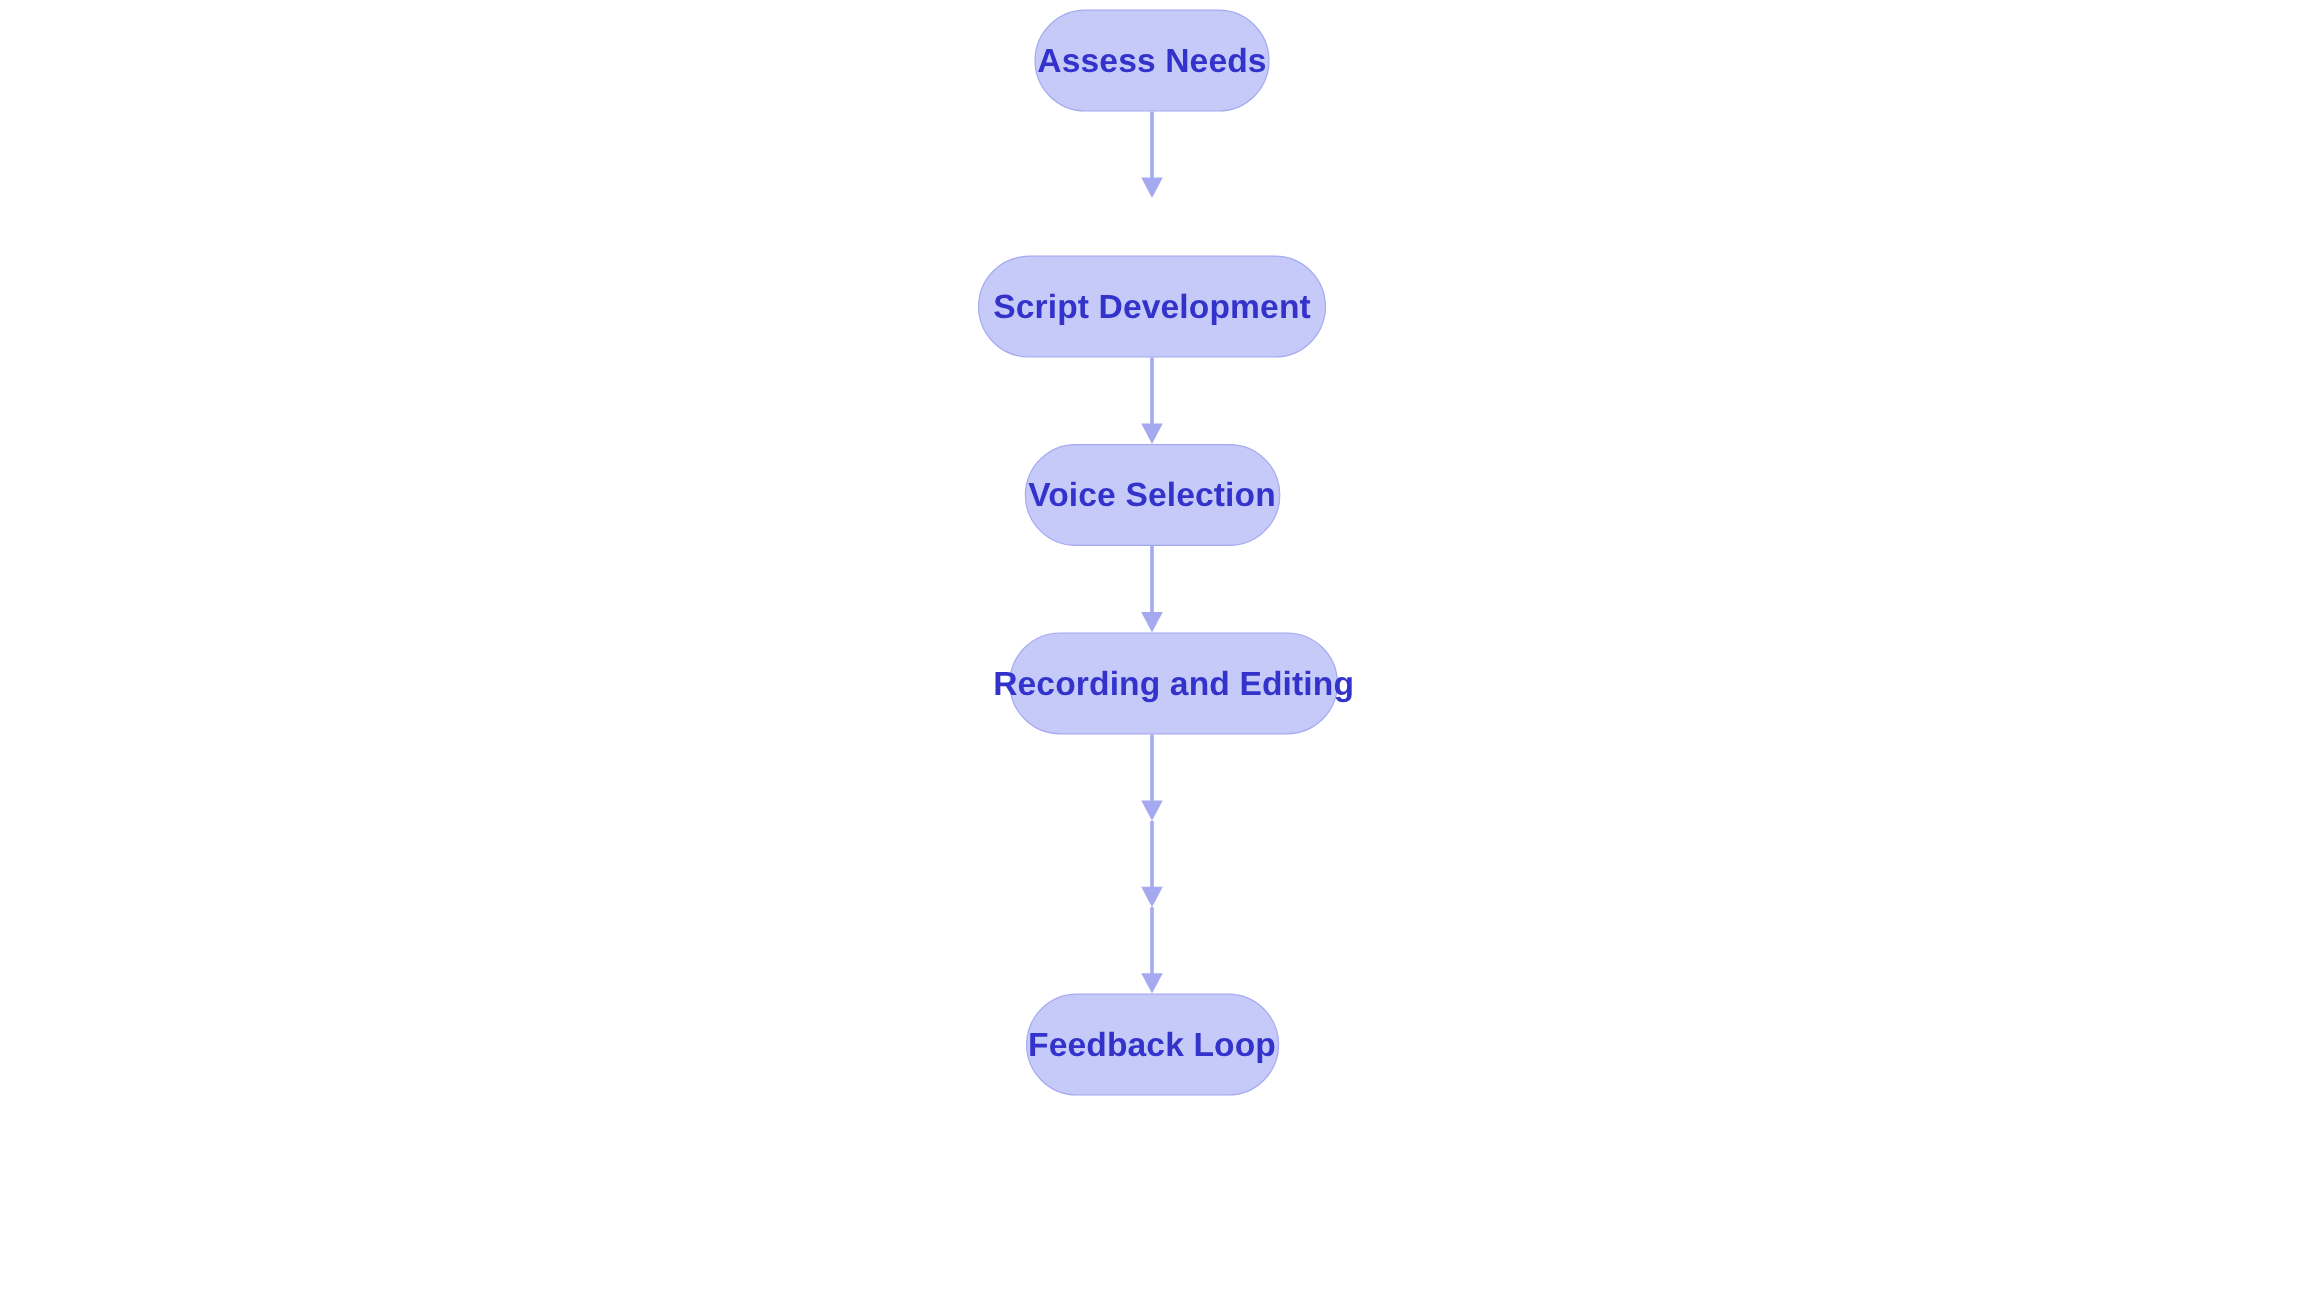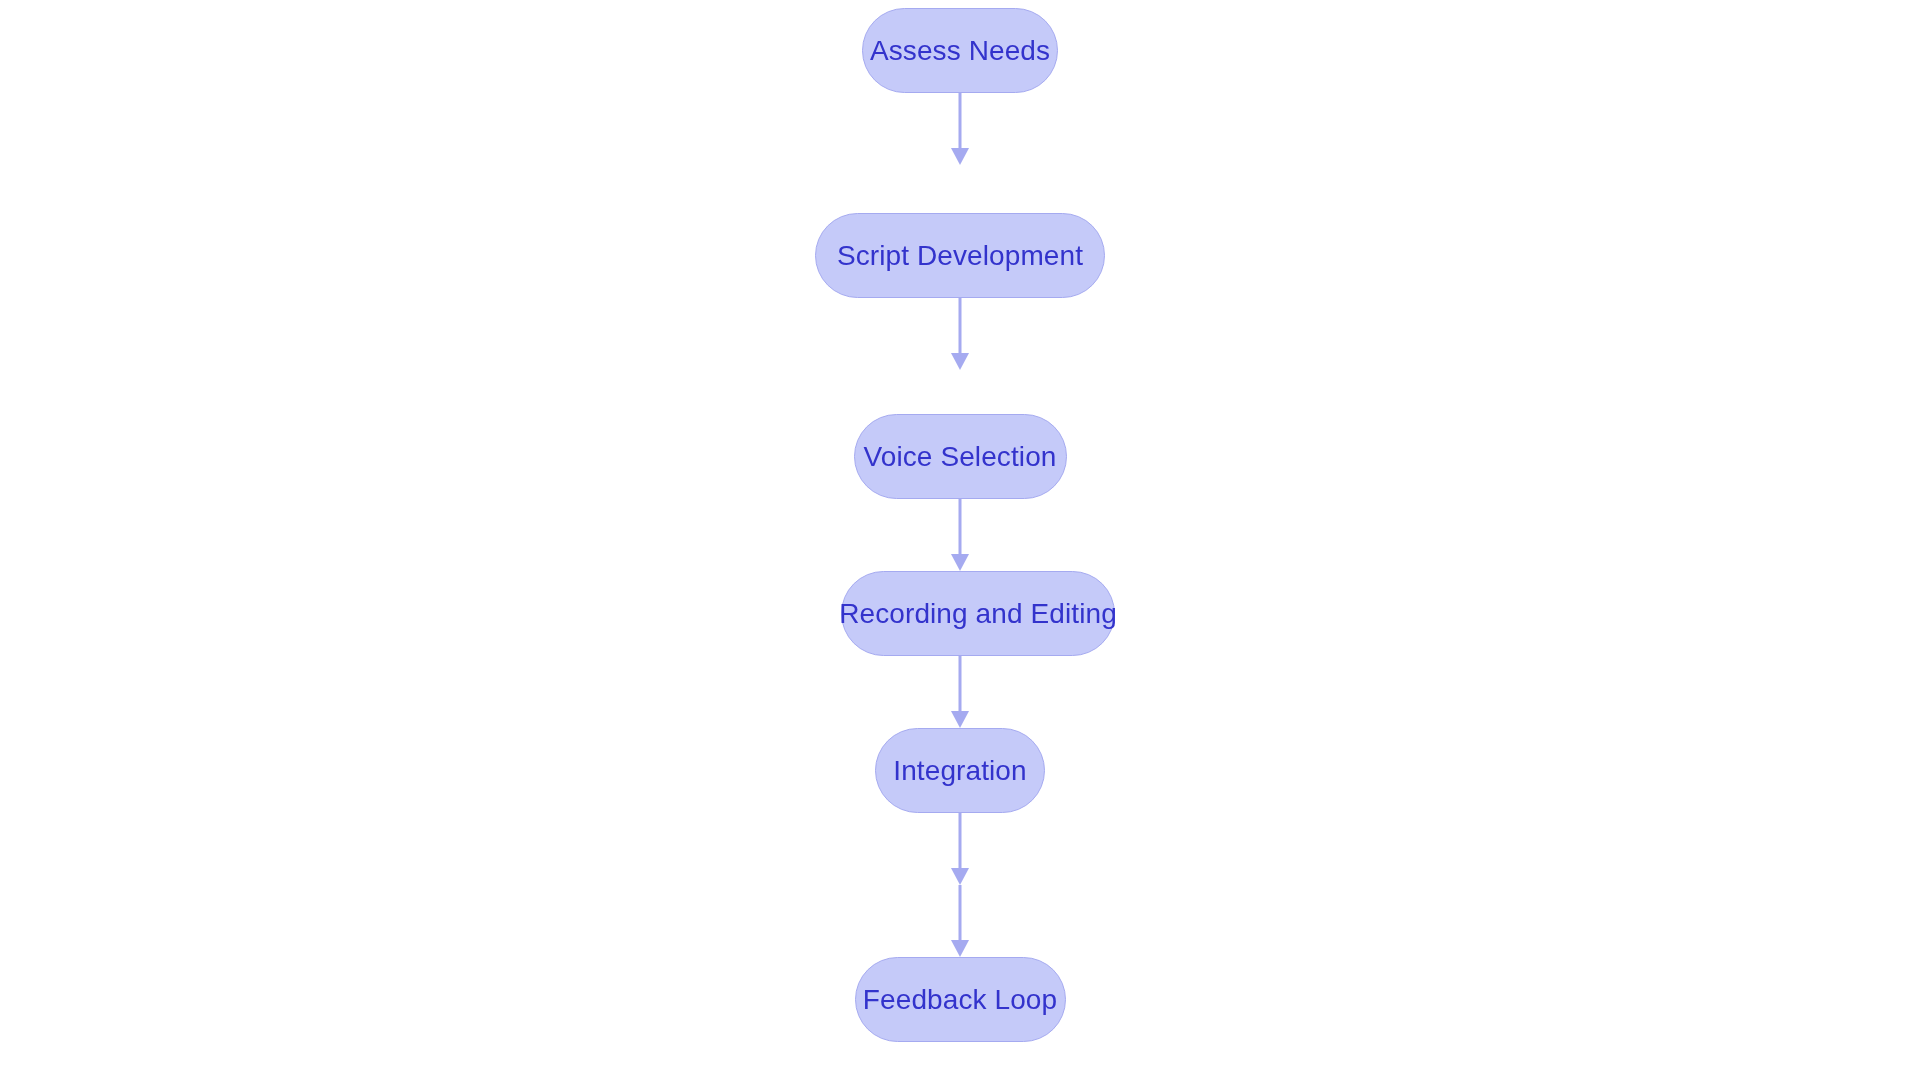--- a/index.html
+++ b/index.html
@@ -36,21 +36,21 @@
     box-sizing: border-box;
     height: 85px;
     border-radius: 9999px;
     background: #c5caf9;
     border: 1.6px solid #a5aaf0;
     color: #3333cc;
     display: flex;
     align-items: center;
     justify-content: center;
     font-size: 28px;
-    font-weight: 400;
+    font-weight: 700;
     letter-spacing: 0.1px;
     white-space: nowrap;
     padding: 0 30px;
   }
 
   .connector {
     width: 20px;
     height: 72px;
     position: relative;
     flex: 0 0 auto;
@@ -71,21 +71,21 @@
     top: 55px;
     width: 0;
     height: 0;
     border-left: 9px solid transparent;
     border-right: 9px solid transparent;
     border-top: 17px solid #a5aaf0;
   }
 
   .n0 { width: 196px; margin-top: 8px; }
   .n1 { width: 290px; margin-top: 48px; }
-  .n2 { width: 213px; margin-top: 44px; }
+  .n2 { width: 213px; }
   .n3 { width: 274px; margin-left: 36px; }
   .n4 { width: 170px; }
   .n5 { width: 133px; }
   .n6 { width: 211px; }
 </style>
 </head>
 <body>
 
 <div id="flowchart">
   <div class="flow-column">
@@ -119,23 +119,20 @@
 
     <div class="node n3">
       <span>Recording and Editing</span>
     </div>
 
     <div class="connector">
       <div class="stem"></div>
       <div class="head"></div>
     </div>
 
-    <div class="node n4">
-      <span>Integration</span>
-    </div>
 
     <div class="connector">
       <div class="stem"></div>
       <div class="head"></div>
     </div>
 
 
     <div class="connector">
       <div class="stem"></div>
       <div class="head"></div>

